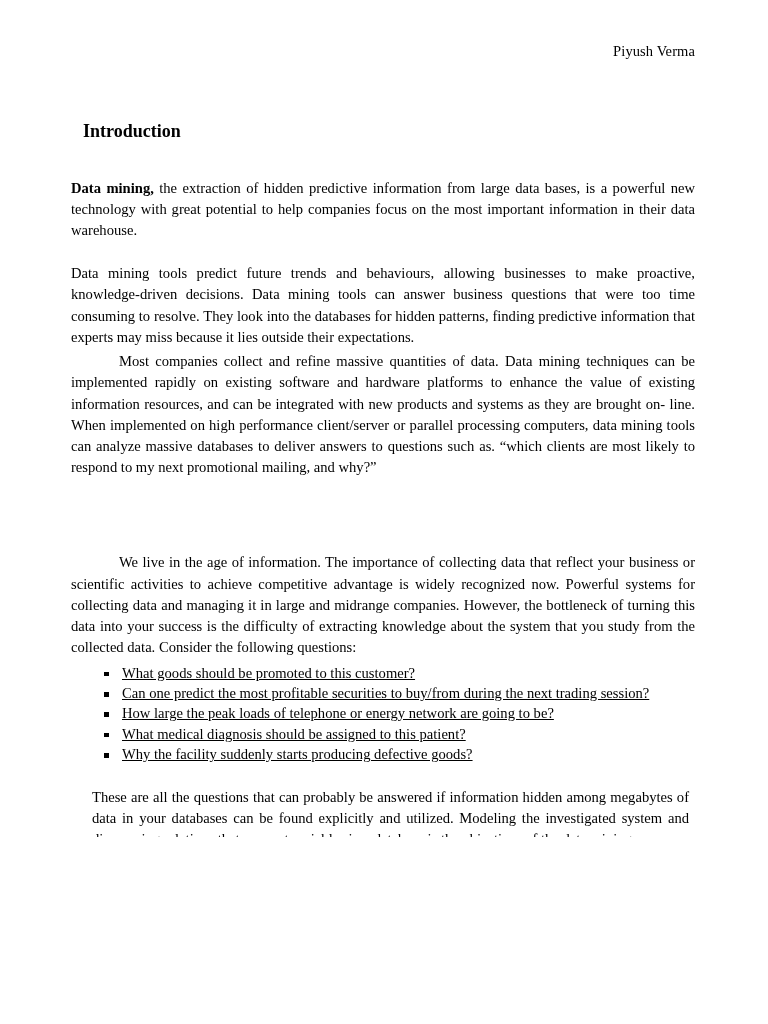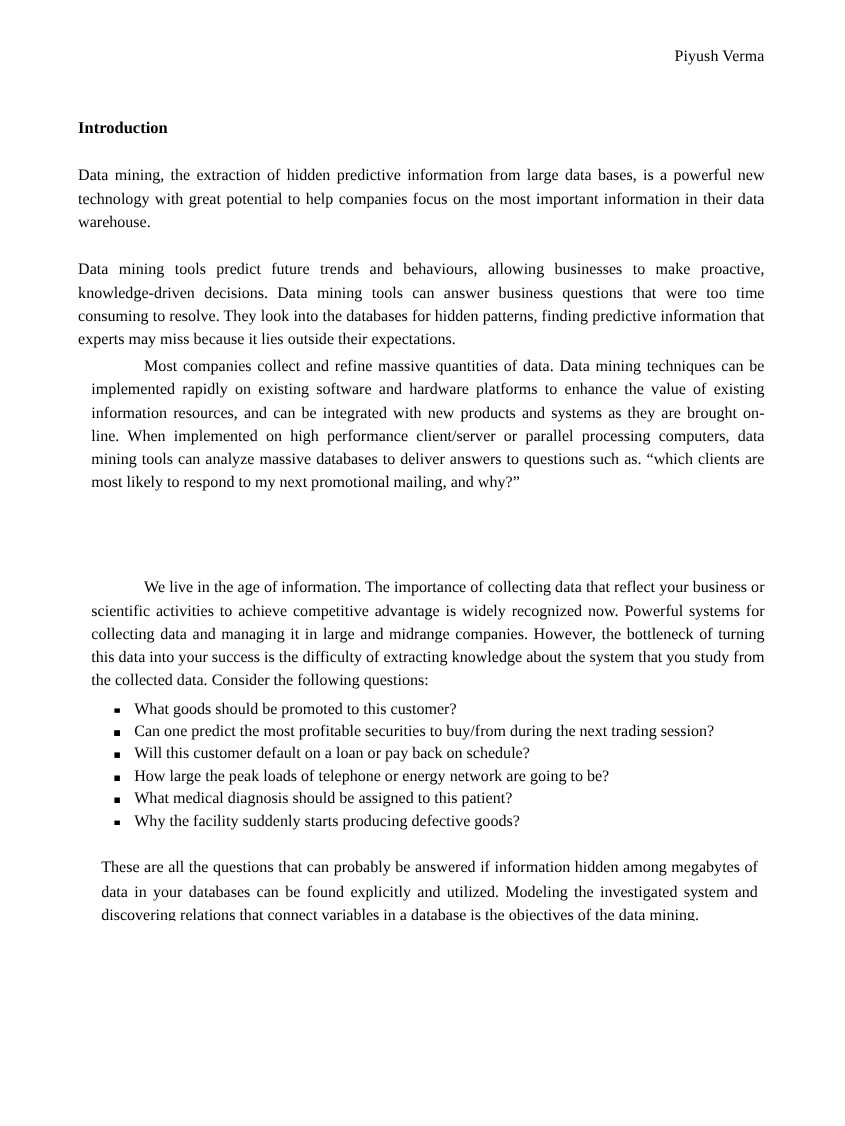--- a/index.html
+++ b/index.html
@@ -31,38 +31,37 @@
   }
   .doc-header {
     text-align: right;
     font-size: 14.5px;
     line-height: 1.3;
     padding-top: 42px;
     letter-spacing: 0.1px;
   }
   .heading {
     font-weight: bold;
-    font-size: 15px;
+    font-size: 18px;
     line-height: 1.32;
-    margin: 0;
+    margin: 12px;
   }
   .para {
     font-size: 14.6px;
     line-height: 1.455;
     text-align: justify;
     text-justify: inter-word;
     margin: 0;
     hyphens: none;
   }
   .para .lead {
-    font-weight: normal;
+    font-weight: bold;
   }
   .indent-first {
     text-indent: 48px;
-    margin-left: 12px;
   }
   .block-indent {
     margin-left: 21px;
     width: 597px;
   }
   .gap-heading-intro { height: 47px; }
   .gap-after-h1 { height: 22px; }
   .gap-p1-p2 { height: 22px; }
   .gap-p2-p3 { height: 3px; }
   .gap-p3-h2 { height: 25px; }
@@ -77,20 +76,21 @@
     padding: 0;
   }
   ul.bullets li {
     position: relative;
     padding-left: 51px;
     font-size: 14.6px;
     line-height: 1.368;
     text-align: justify;
     text-justify: inter-word;
     margin: 0 0 0.5px 0;
+    text-decoration: underline;
   }
   ul.bullets li .sq {
     position: absolute;
     left: 33px;
     top: 8px;
     width: 4.6px;
     height: 4.6px;
     background: #000000;
     display: block;
   }
@@ -133,21 +133,21 @@
     <div class="gap-p4-p5"></div>
 
     <p class="para indent-first">We live in the age of information. The importance of collecting data that reflect your business or scientific activities to achieve competitive advantage is widely recognized now. Powerful systems for collecting data and managing it in large and midrange companies. However, the bottleneck of turning this data into your success is the difficulty of extracting knowledge about the system that you study from the collected data. Consider the following questions:</p>
 
     <div class="gap-p5-list"></div>
 
     <ul class="bullets">
       <li><span class="sq"></span><span>What goods should be promoted to this customer?</span></li>
       <li><span class="sq"></span></li>
       <li class="wide"><span class="sq"></span><span>Can one predict the most profitable securities to buy/from during the next trading session?</span></li>
-      <li><span class="sq"></span><span>Will this customer default on a loan or pay back on schedule?</span></li>
+      <li><span class="sq"></span></li>
       <li><span class="sq"></span><span>How large the peak loads of telephone or energy network are going to be?</span></li>
       <li><span class="sq"></span><span>What medical diagnosis should be assigned to this patient?</span></li>
       <li><span class="sq"></span><span>Why the facility suddenly starts producing defective goods?</span></li>
     </ul>
 
     <div class="gap-list-p6"></div>
 
     <p class="para block-indent">These are all the questions that can probably be answered if information hidden among megabytes of data in your databases can be found explicitly and utilized. Modeling the investigated system and discovering relations that connect variables in a database is the objectives of the data mining.</p>
 
   </div>

